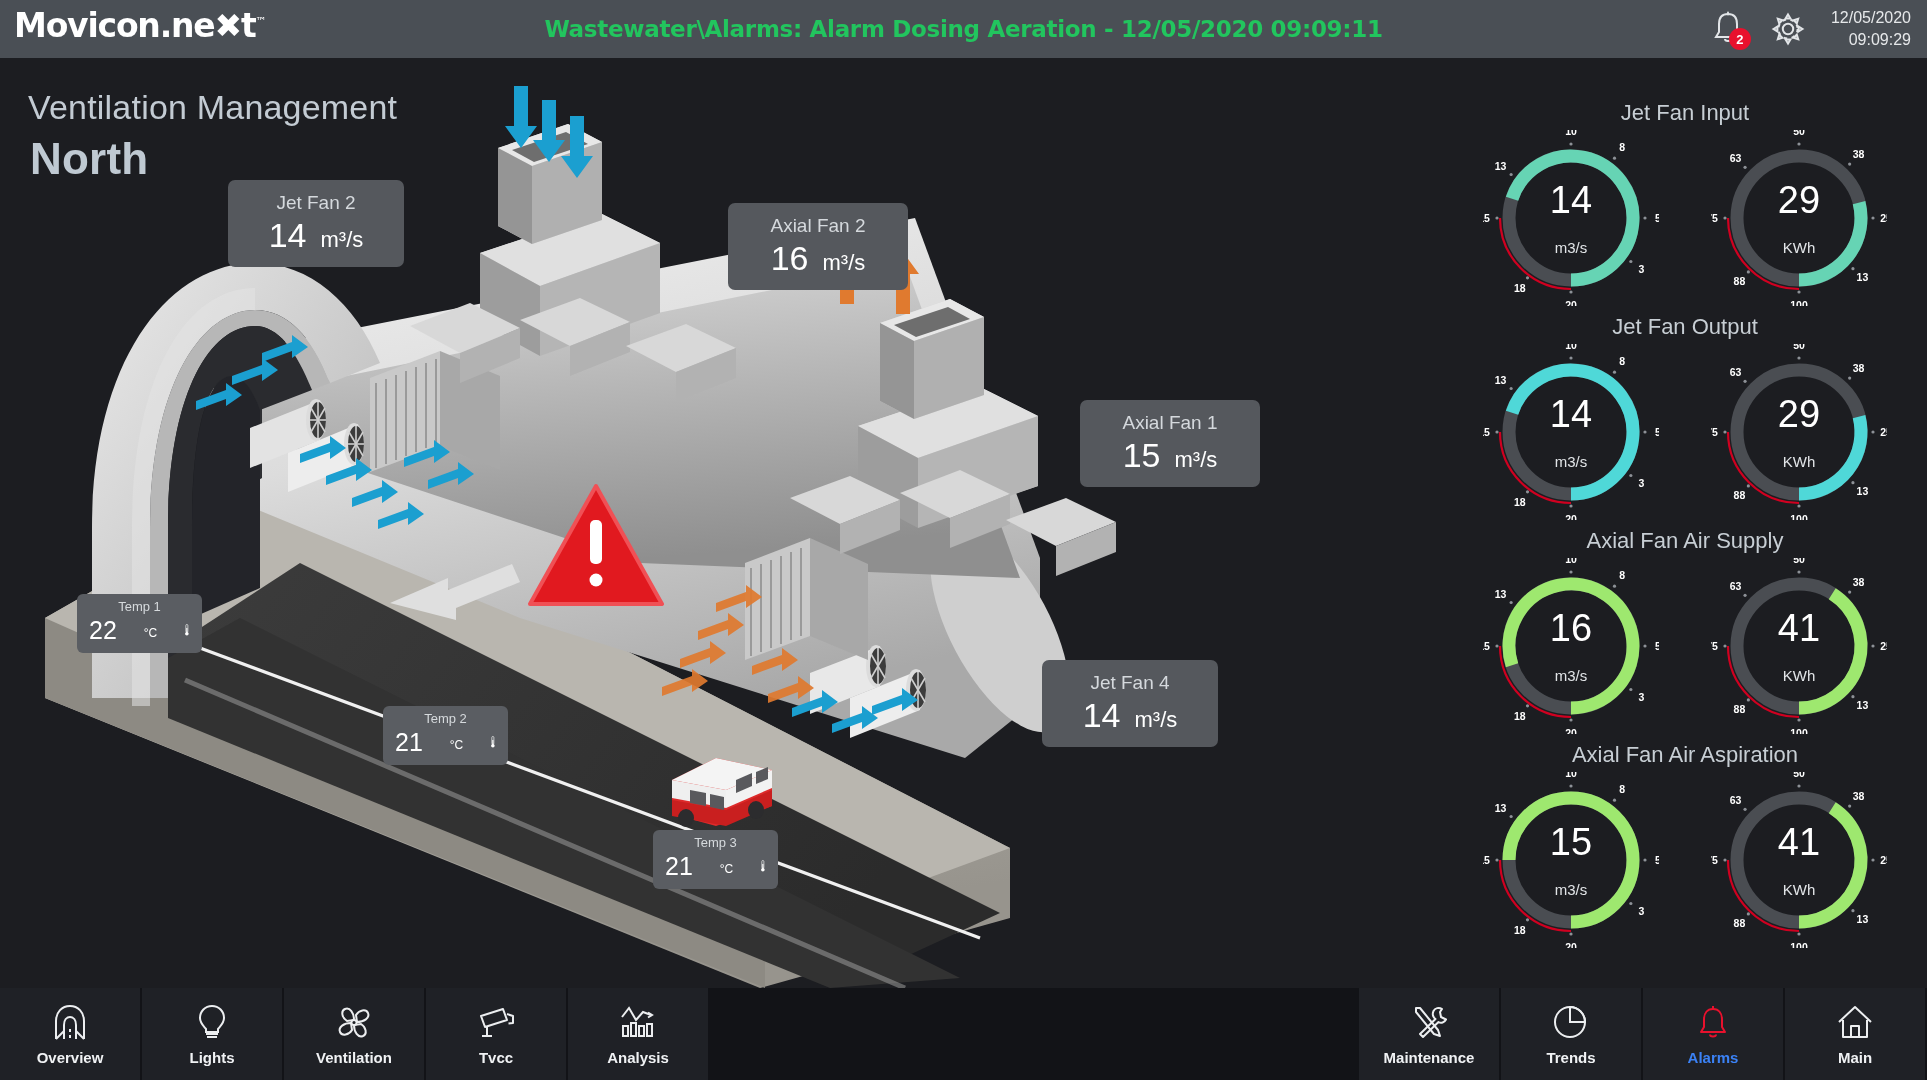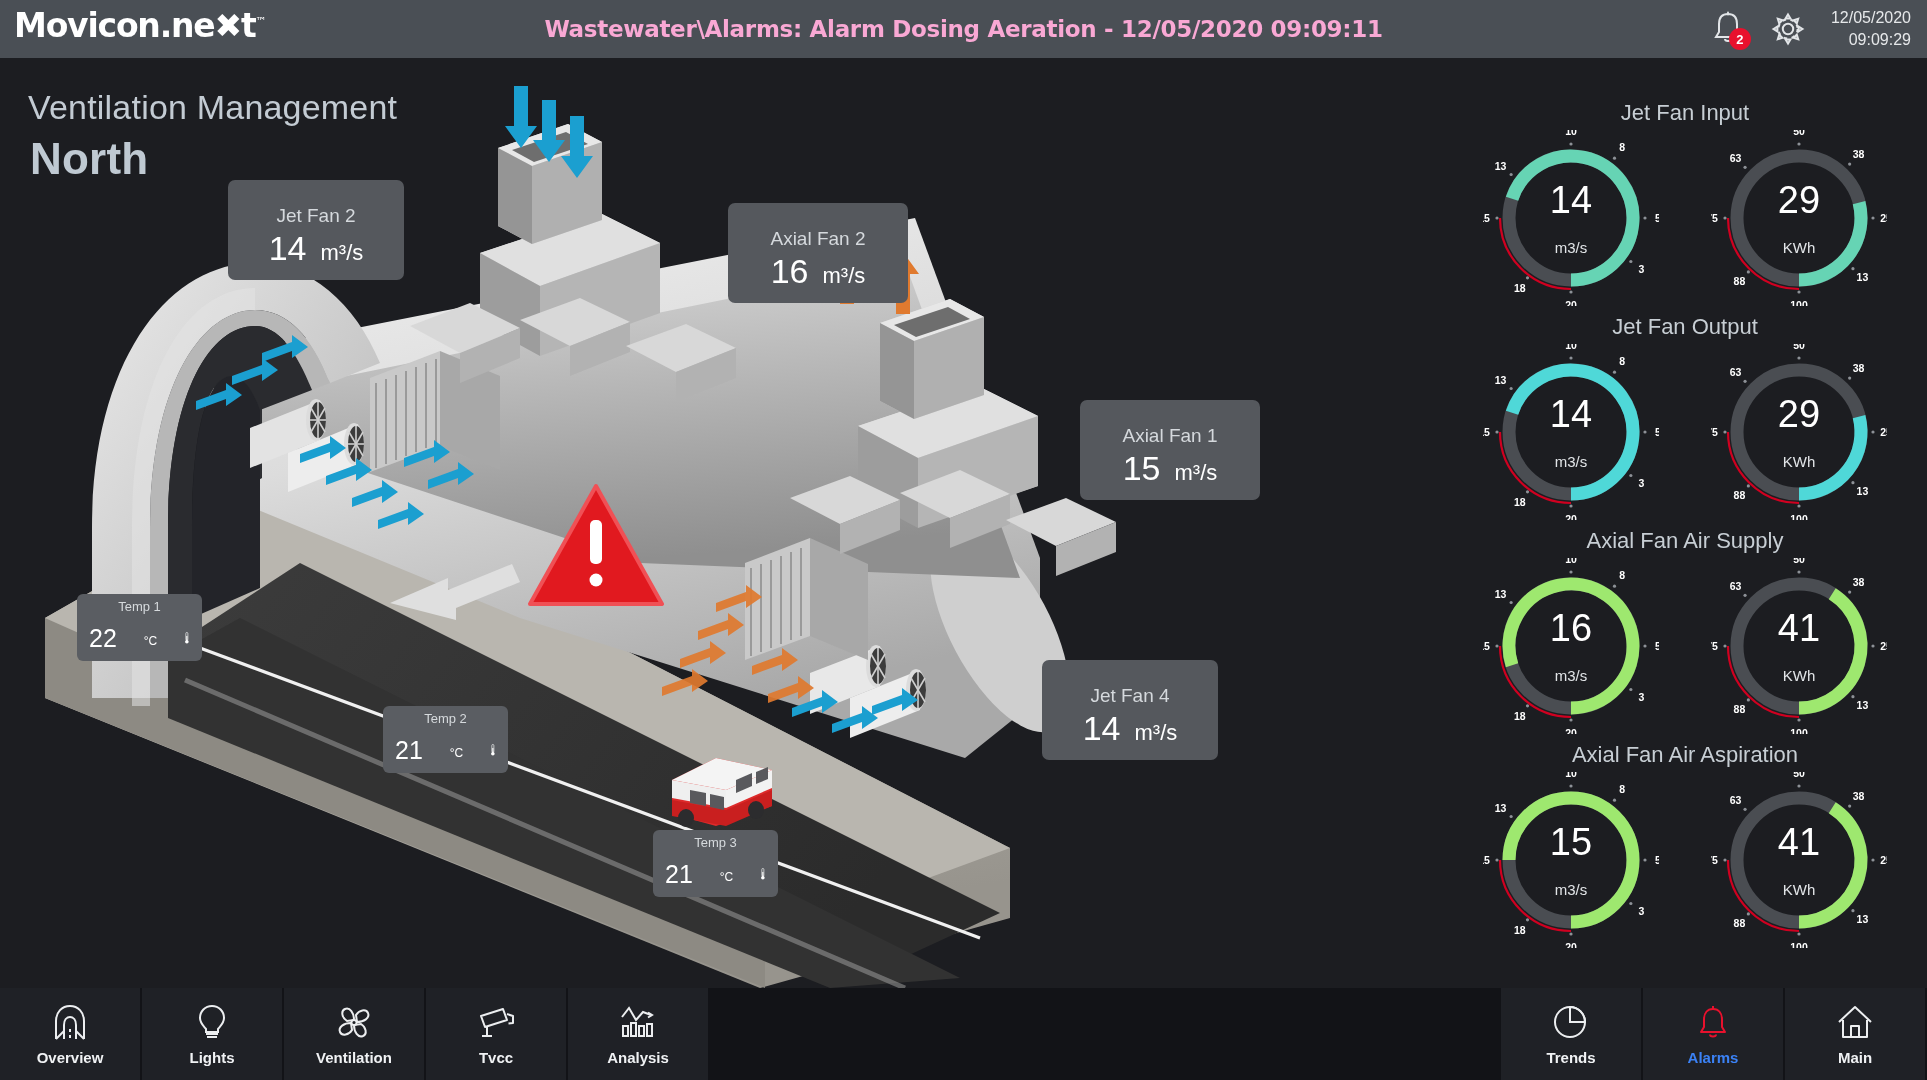--- a/index.html
+++ b/index.html
@@ -20,21 +20,21 @@
   .logo {
     position: absolute; left: 14px; top: 6px;
     font-size: 33px; font-weight: bold; color: #ffffff;
     letter-spacing: -1.2px;
     font-family: "DejaVu Sans", sans-serif;
   }
   .logo .tm { font-size: 11px; vertical-align: super; font-weight: normal; }
   .alarm-banner {
     position: absolute; left: 0; top: 0; width: 1927px; height: 58px;
     display: flex; align-items: center; justify-content: center;
-    color: #f9a8d4; font-size: 23px; font-weight: bold;
+    color: #22c55e; font-size: 23px; font-weight: bold;
     font-family: "DejaVu Sans", sans-serif;
     letter-spacing: -0.3px;
     pointer-events: none;
   }
   .topbar-right {
     position: absolute; right: 0; top: 0; height: 58px;
     display: flex; align-items: center; gap: 26px; padding-right: 16px;
   }
   .bell-wrap { position: relative; width: 34px; height: 38px; }
   .badge {
@@ -54,36 +54,36 @@
   .page-subtitle {
     position: absolute; left: 30px; top: 134px;
     font-size: 44px; color: #bfc9d2; font-weight: bold;
     letter-spacing: 0.2px;
   }
 
   
   .card {
     position: absolute;
     background: #55585d; border-radius: 7px;
-    padding: 25px 16px 12px 16px;
+    padding: 12px 16px 12px 16px;
     text-align: center;
     color: #e9ecee;
   }
   .card .cap { font-size: 19px; color: #d5d9dd; font-weight: 300; display: block; }
   .card .row { display: flex; align-items: baseline; justify-content: center; gap: 14px; margin-top: 2px; }
   .card .val { font-size: 34px; font-weight: 300; color: #ffffff; }
   .card .unit { font-size: 22px; font-weight: 300; color: #ffffff; }
 
   .tcard {
     position: absolute;
     background: #5a5d62; border-radius: 6px;
     padding: 5px 12px 8px 12px; text-align: center; color: #e9ecee;
   }
   .tcard .cap { font-size: 13px; color: #d6dadd; display: block; }
-  .tcard .row { display: flex; align-items: center; justify-content: center; gap: 27px; margin-top: 9px; }
+  .tcard .row { display: flex; align-items: center; justify-content: center; gap: 27px; margin-top: 1px; }
   .tcard .val { font-size: 25px; font-weight: 300; color: #fff; }
   .tcard .unit { font-size: 12px; color: #fff; position: relative; top: 3px; }
   .gauge-title {
     text-align: center; color: #c7ced4; font-size: 22px; font-weight: 300;
     width: 100%;
   }
   .gauge-row { display: flex; justify-content: center; gap: 52px; margin-top: 4px; }
   .gauge { position: relative; width: 176px; height: 176px; }
   .gauge svg { position: absolute; left: 0; top: 0; }
   .gauge .center {
@@ -779,20 +779,31 @@
             <rect x="22" y="23" width="5" height="10"></rect>
             <rect x="30" y="21" width="5" height="12"></rect>
           </g>
         </svg>
       </span>
       <span class="nav-label">Analysis</span>
     </div>
 
     <div class="nav-item spacer"></div>
 
+    <div class="nav-item">
+      <span class="nav-icon">
+        <svg width="42" height="38" viewBox="0 0 42 38">
+          <g fill="none" stroke="#eceef0" stroke-width="2" stroke-linejoin="round">
+            <path d="M8 5 L12 5 L30 27 L32 33 L26 31 L8 9 Z"></path>
+            <path d="M34 6 C31 4 27 5 25.5 8 C24 11 25 14.5 27.5 16 L12 31 L15 34 L30.5 19 C33 20.5 36.5 19.5 38 16.5 L33 14 L32 9 Z"></path>
+          </g>
+        </svg>
+      </span>
+      <span class="nav-label">Maintenance</span>
+    </div>
 
     <div class="nav-item">
       <span class="nav-icon">
         <svg width="40" height="38" viewBox="0 0 40 38">
           <g fill="none" stroke="#eceef0" stroke-width="2">
             <circle cx="19" cy="19" r="15"></circle>
             <path d="M19 19 L19 4 A15 15 0 0 1 34 19 Z"></path>
             <path d="M19 19 L34 19"></path>
           </g>
         </svg>

